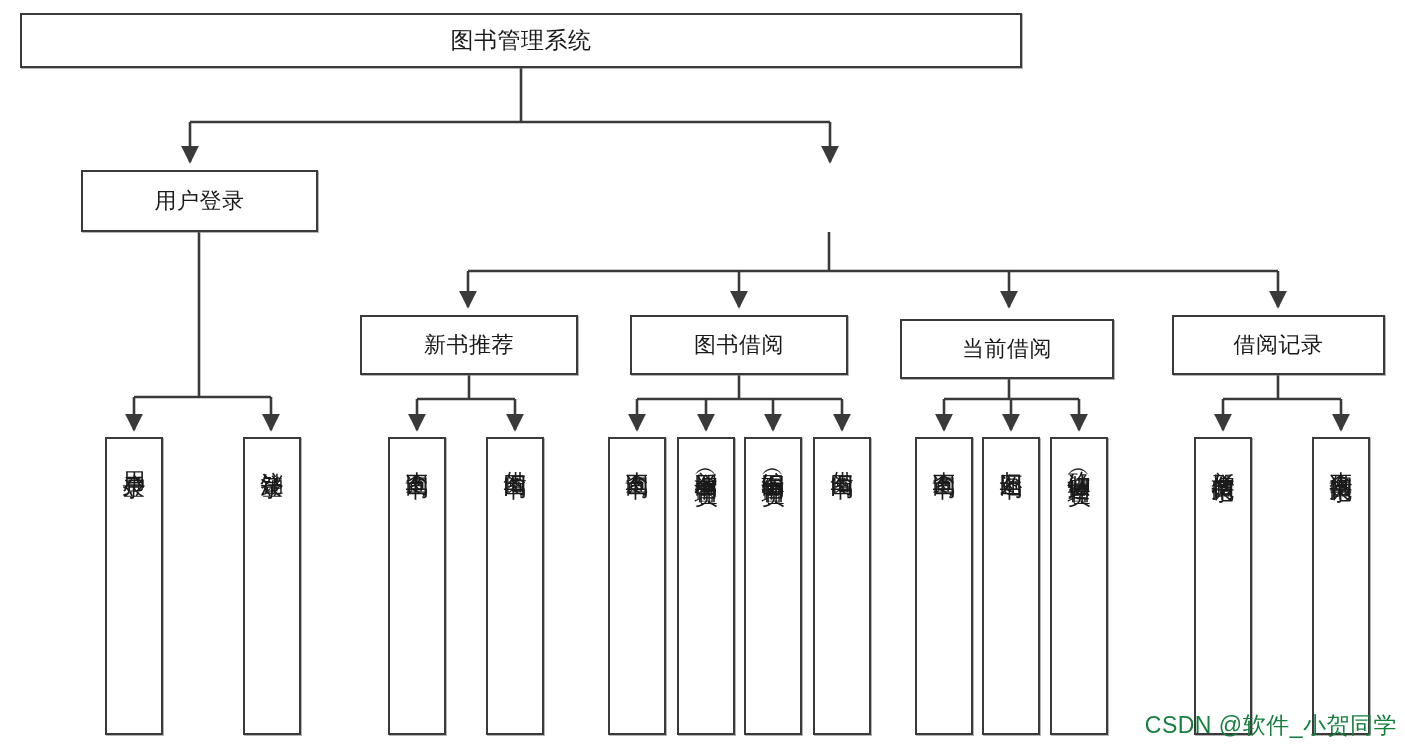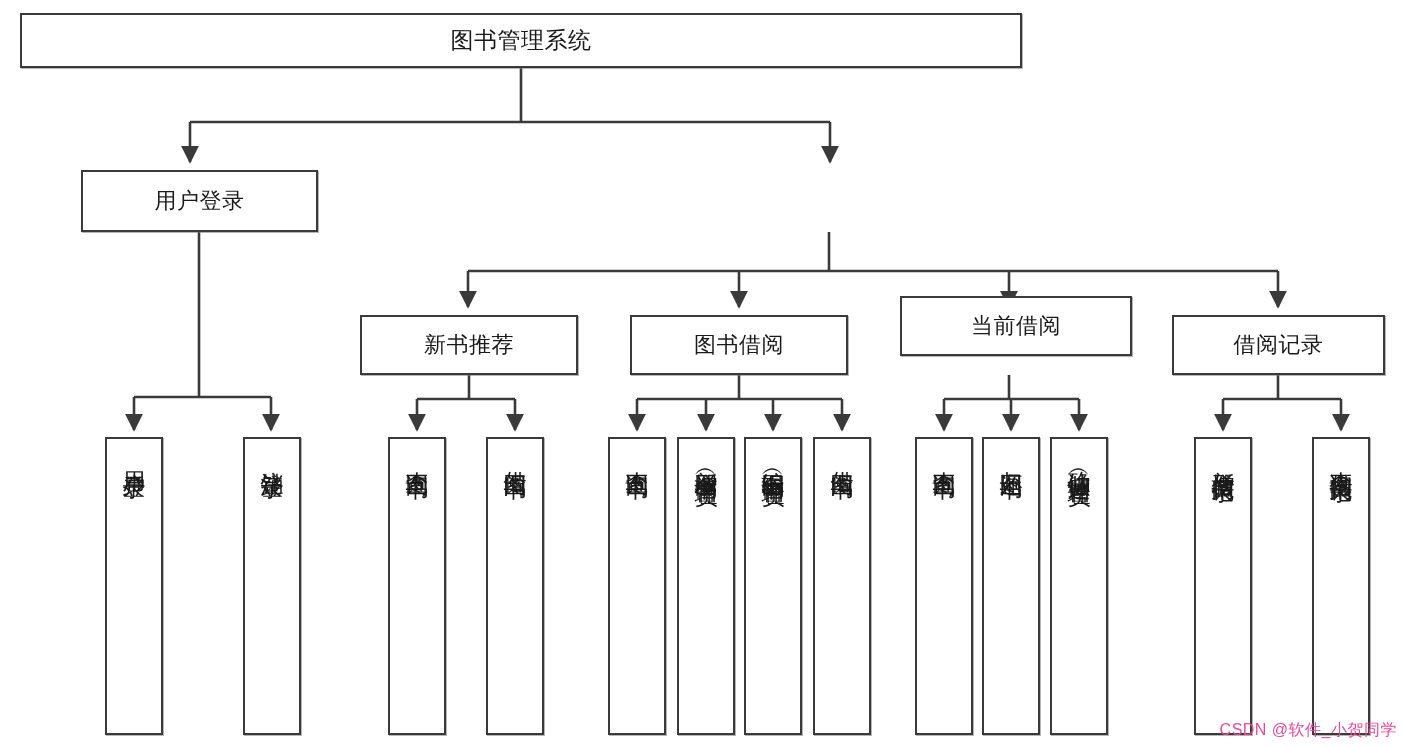--- a/index.html
+++ b/index.html
@@ -59,22 +59,22 @@
     text-orientation: upright;
     font-size: 23px;
     line-height: 1.0;
     letter-spacing: 2px;
     white-space: nowrap;
   }
   .watermark {
     position: absolute;
     right: 8px;
     bottom: 6px;
-    font-size: 16px;
-    color: #ec4899;
+    font-size: 23px;
+    color: #15803d;
     letter-spacing: 0.5px;
     white-space: nowrap;
     user-select: none;
   }
 </style>
 </head>
 <body>
 
 <div id="canvas">
 
@@ -135,21 +135,21 @@
   <div class="node h" style="left:81px; top:170px; width:237px; height:62px;">
     <span class="label">用户登录</span>
   </div>
 
   <div class="node h" style="left:360px; top:315px; width:218px; height:60px;">
     <span class="label">新书推荐</span>
   </div>
   <div class="node h" style="left:630px; top:315px; width:218px; height:60px;">
     <span class="label">图书借阅</span>
   </div>
-  <div class="node h" style="left:900px; top:296px; width:232px; height:60px;">
+  <div class="node h" style="left:900px; top:319px; width:214px; height:60px;">
     <span class="label">当前借阅</span>
   </div>
   <div class="node h" style="left:1172px; top:315px; width:213px; height:60px;justify-content:center;">
     <span class="label">借阅记录</span>
   </div>
 
   <div class="node v" style="left:105px; top:437px; width:58px; height:298px;">
     <span class="label">用户登录</span>
   </div>
   <div class="node v" style="left:243px; top:437px; width:58px; height:298px;">

